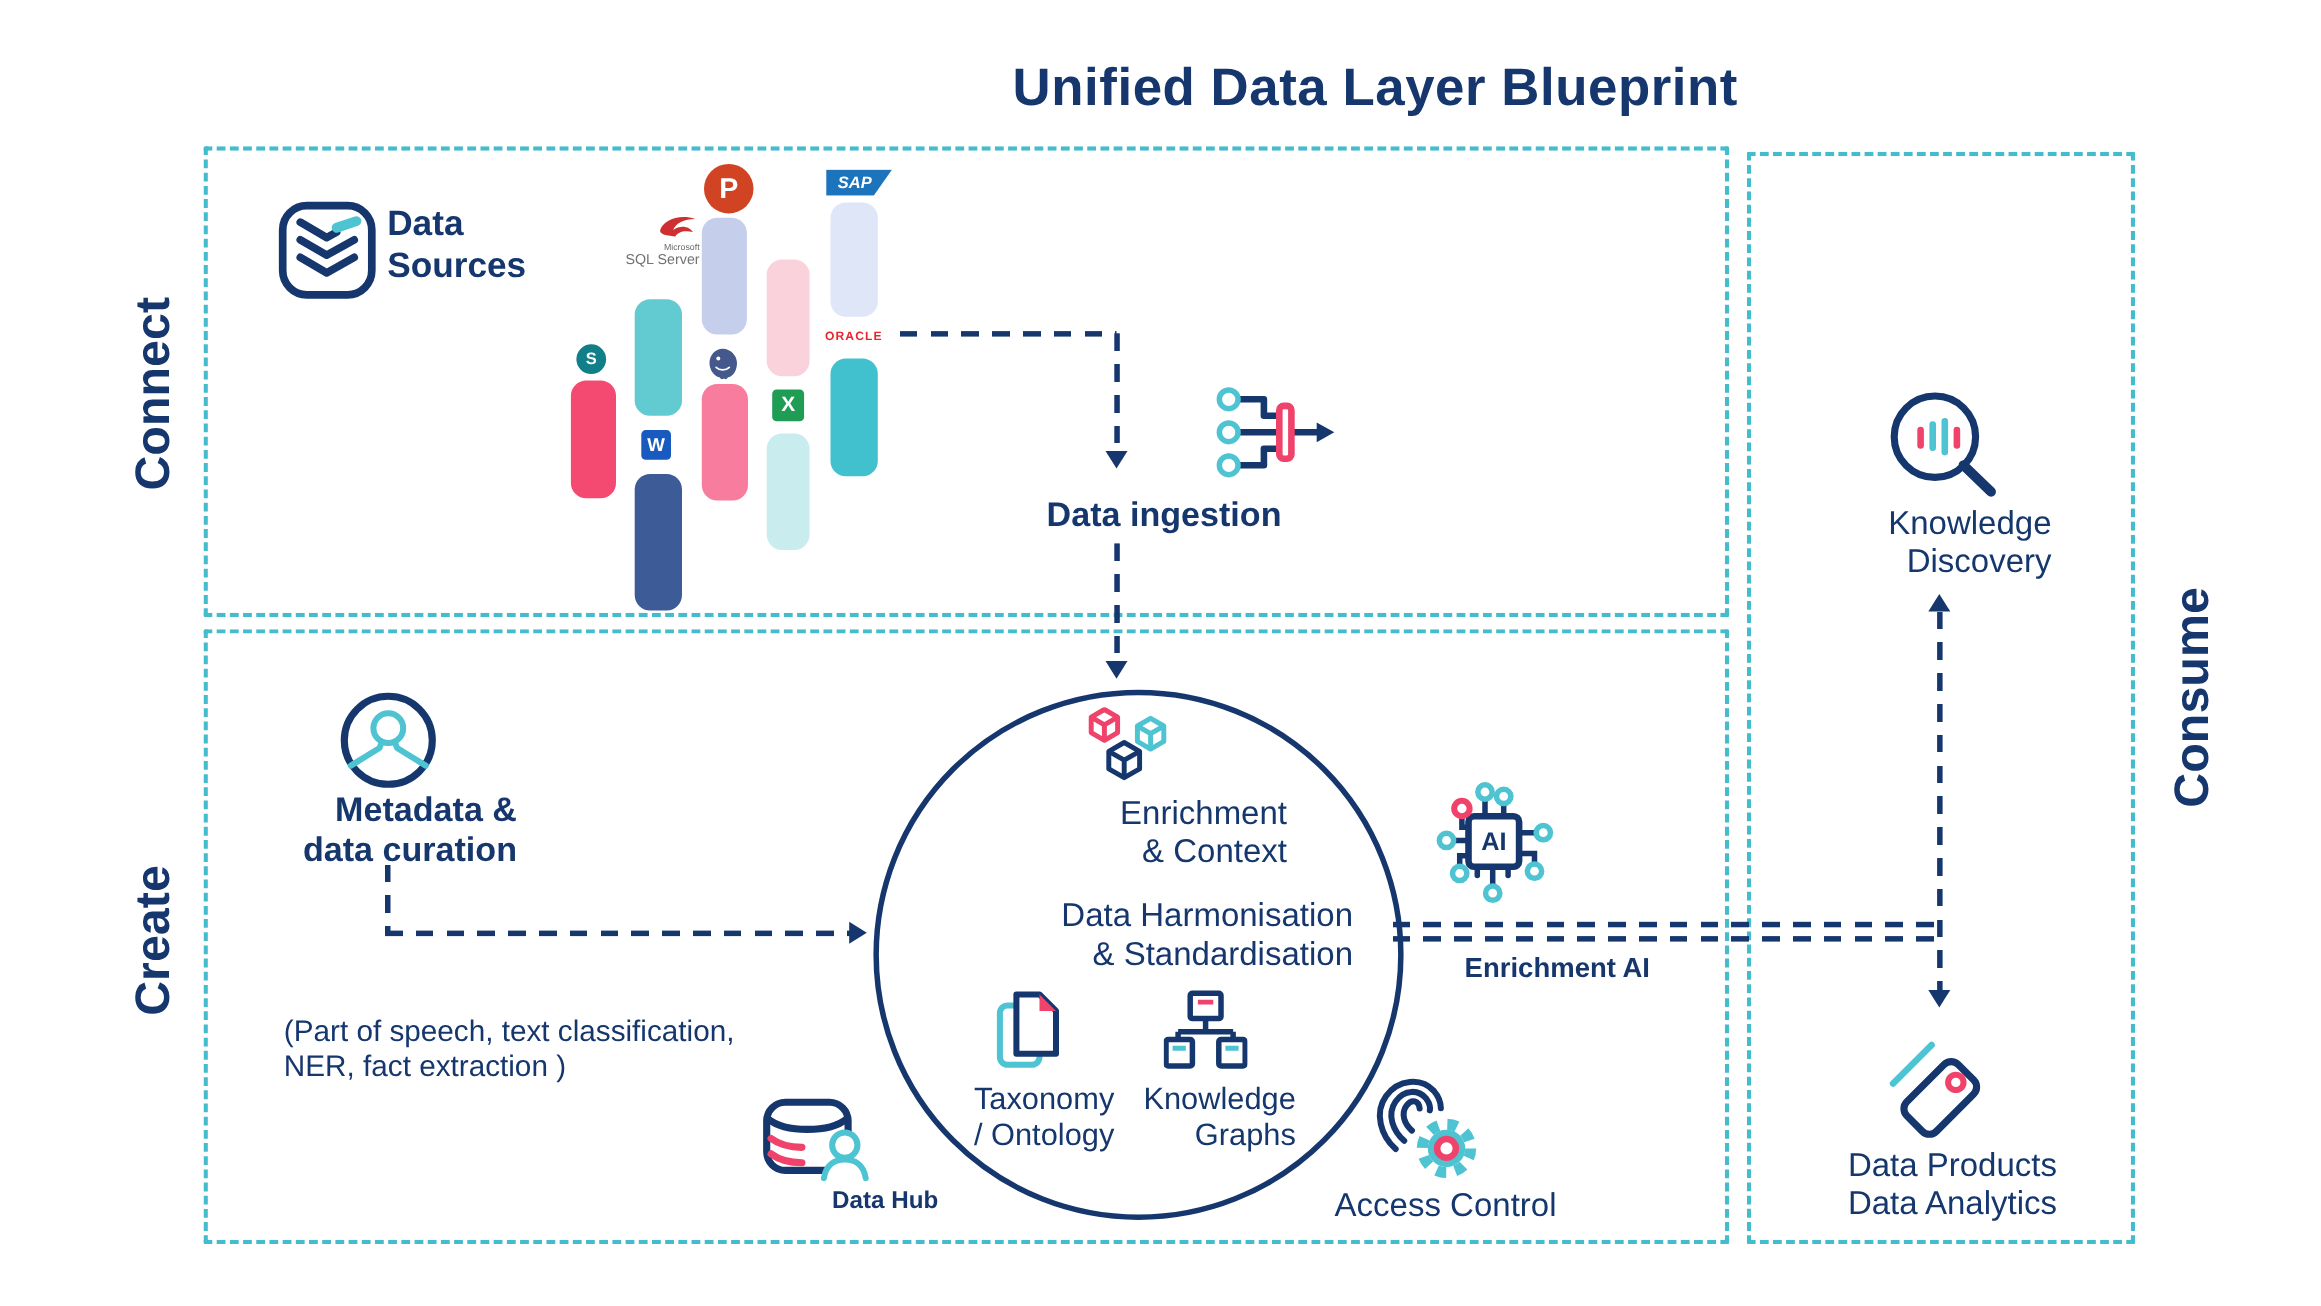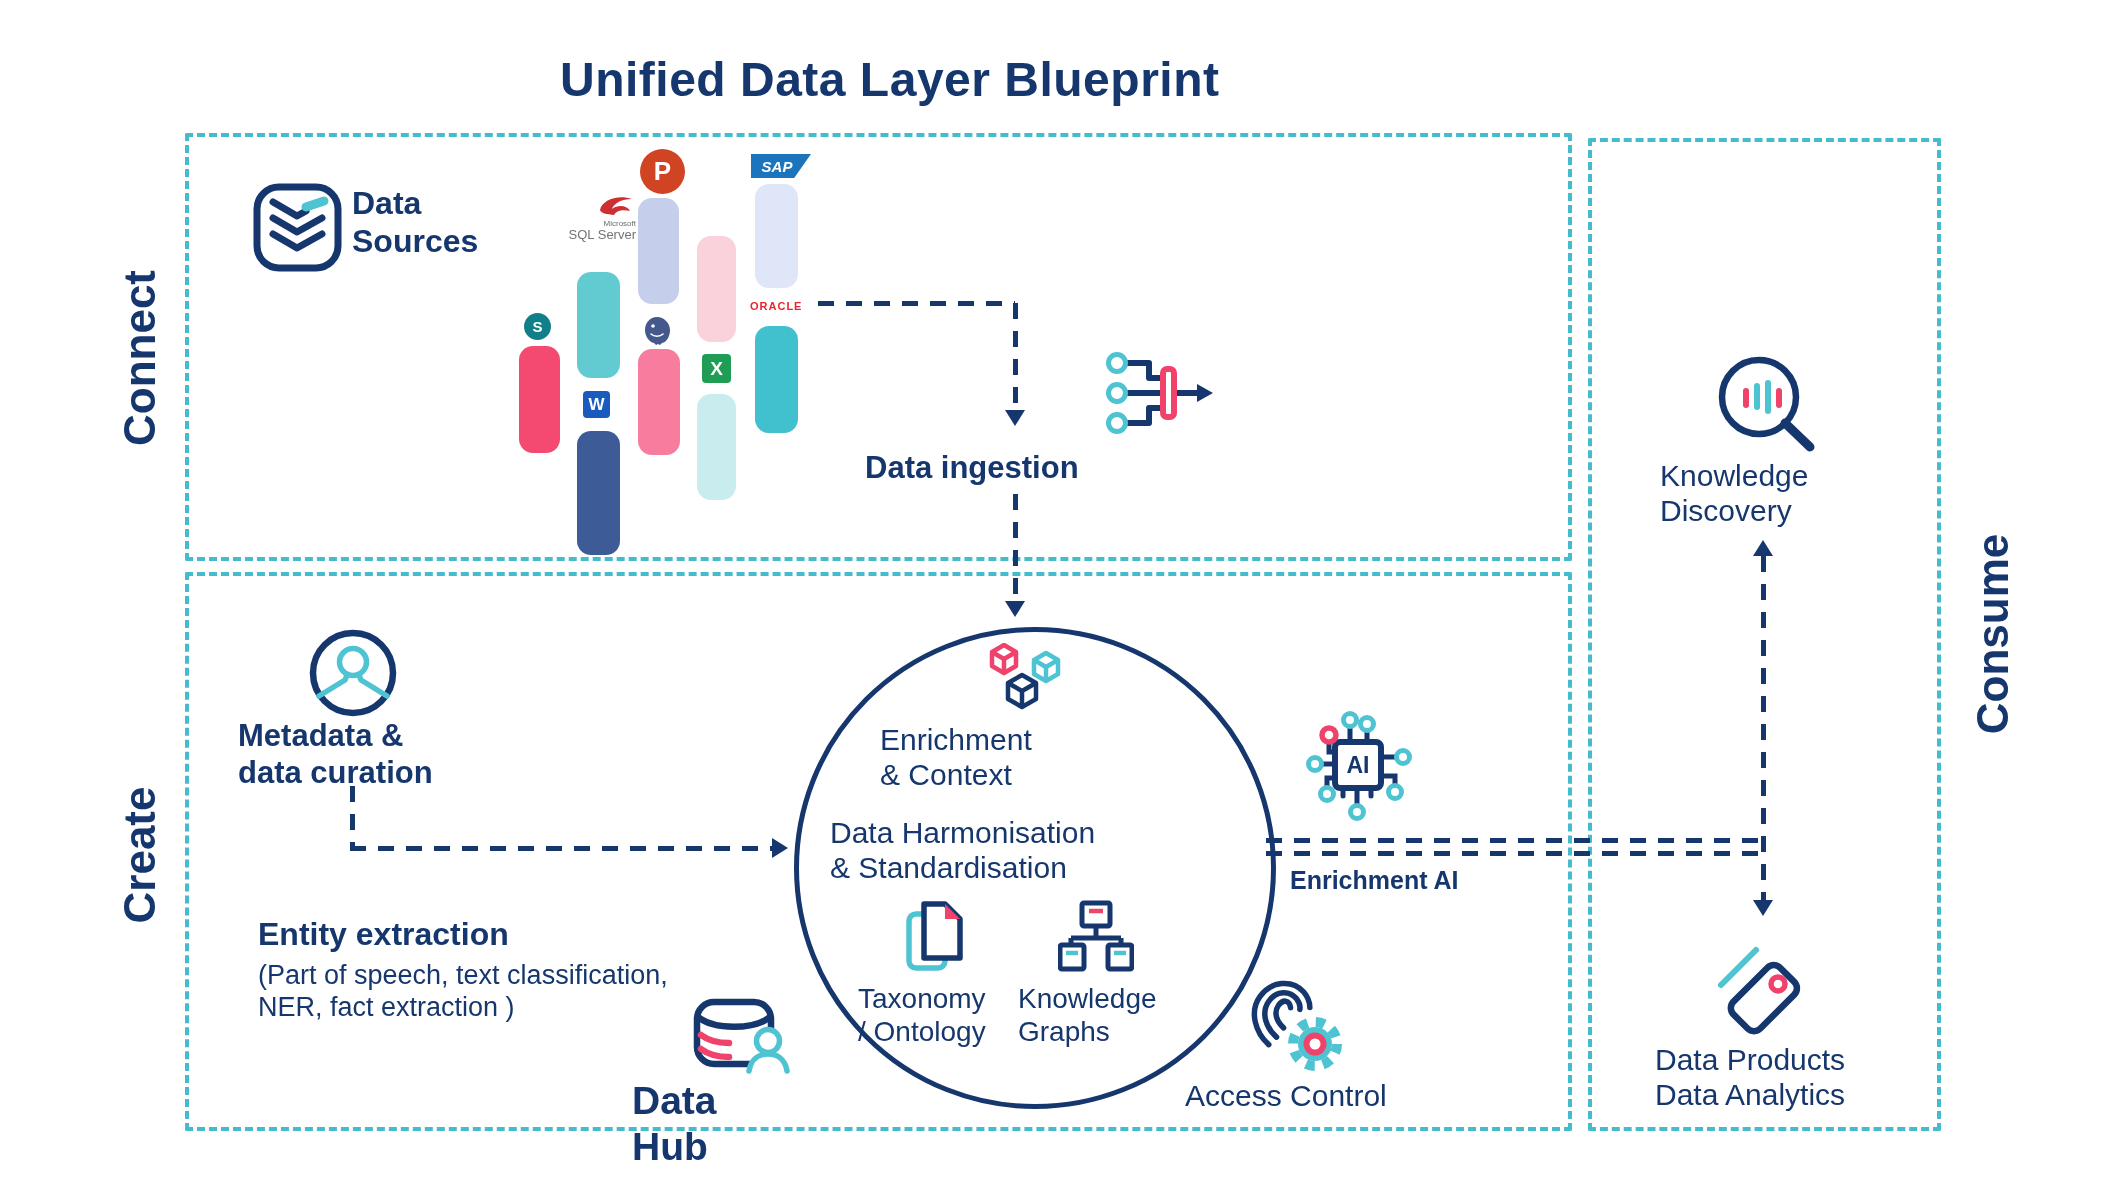--- a/index.html
+++ b/index.html
@@ -1,20 +1,20 @@
 <!DOCTYPE html>
 <html><head>
 <meta charset="utf-8">
 <style>
   html,body{margin:0;padding:0;background:#ffffff;}
   #canvas{position:relative;width:2110px;height:1187px;background:#ffffff;overflow:hidden;
           font-family:"Liberation Sans",sans-serif;color:#16376E;}
   .abs{position:absolute;}
   .bold{font-weight:700;}
-  .ctr{text-align:left;}
+  .ctr{text-align:right;}
   .title{font-size:48px;font-weight:700;letter-spacing:0.5px;}
   .box{position:absolute;border:4px dashed #45BCCD;border-radius:2px;}
   .vlabel{position:absolute;transform:rotate(-90deg);font-weight:700;font-size:44px;color:#16376E;text-align:center;}
   .tile{position:absolute;border-radius:14px;}
   .lbl{position:absolute;line-height:1.18;}
   .dash-h{position:absolute;height:5px;background:repeating-linear-gradient(90deg,#16376E 0 16px,transparent 16px 28px);}
   .dash-v{position:absolute;width:5px;background:repeating-linear-gradient(180deg,#16376E 0 16px,transparent 16px 28px);}
   .arr{position:absolute;width:0;height:0;}
   .arr-down{border-left:10px solid transparent;border-right:10px solid transparent;border-top:16px solid #16376E;}
   .arr-up{border-left:10px solid transparent;border-right:10px solid transparent;border-bottom:16px solid #16376E;}
@@ -156,34 +156,33 @@
   <div class="lbl bold ctr" style="left:238px;top:718px;width:232px;font-size:31px;">
     <div>Metadata &amp;</div>
     <div>data curation</div>
   </div>
 
   <div class="dash-v" style="left:350px;top:786px;height:62px;"></div>
   <div class="dash-h" style="left:350px;top:846px;width:425px;"></div>
   <div class="arr arr-right" style="left:772px;top:838px;"></div>
 
   <div class="lbl" style="left:258px;top:916px;">
-    <div class="bold" style="font-size:32px;">Entity extraction</div>
     <div style="font-size:27px;margin-top:6px;">(Part of speech, text classification,</div>
     <div style="font-size:27px;">NER, fact extraction )</div>
   </div>
 
   <svg class="abs" style="left:692px;top:997px;" width="102" height="78" viewBox="0 0 102 78">
     <rect x="5" y="5" width="74" height="62" rx="17" fill="#fff" stroke="#16376E" stroke-width="6.5"></rect>
     <path d="M6,20 C22,33 62,33 78,20" fill="none" stroke="#16376E" stroke-width="6.5"></path>
     <path d="M9,38 C17,44 27,46 37,46" fill="none" stroke="#F0436B" stroke-width="6.5" stroke-linecap="round"></path>
     <path d="M9,52 C17,58 27,60 37,60" fill="none" stroke="#F0436B" stroke-width="6.5" stroke-linecap="round"></path>
     <circle cx="76" cy="44" r="11.5" fill="#fff" stroke="#4EC3D2" stroke-width="5.5"></circle>
     <path d="M57,74 C59,61 68,57 76,57 C84,57 93,61 95,74" fill="#fff" stroke="#4EC3D2" stroke-width="5.5" stroke-linecap="round"></path>
   </svg>
-  <div class="lbl bold ctr" style="left:632px;top:1078px;width:165px;font-size:39px;">Data Hub</div>
+  <div class="lbl bold ctr" style="left:688px;top:1078px;width:165px;font-size:22px;">Data Hub</div>
 
 
   <svg class="abs" style="left:1295px;top:702px;" width="125" height="125" viewBox="0 0 125 125">
     <g stroke="#16376E" stroke-width="5" fill="none" stroke-linecap="round">
       <path d="M55,40 V24"></path>
         <path d="M72,40 V28"></path>
       <path d="M86,55 H102"></path>
         <path d="M86,74 H100 V84"></path>
       <path d="M62,86 V104"></path>
         <path d="M48,86 V94"></path>

